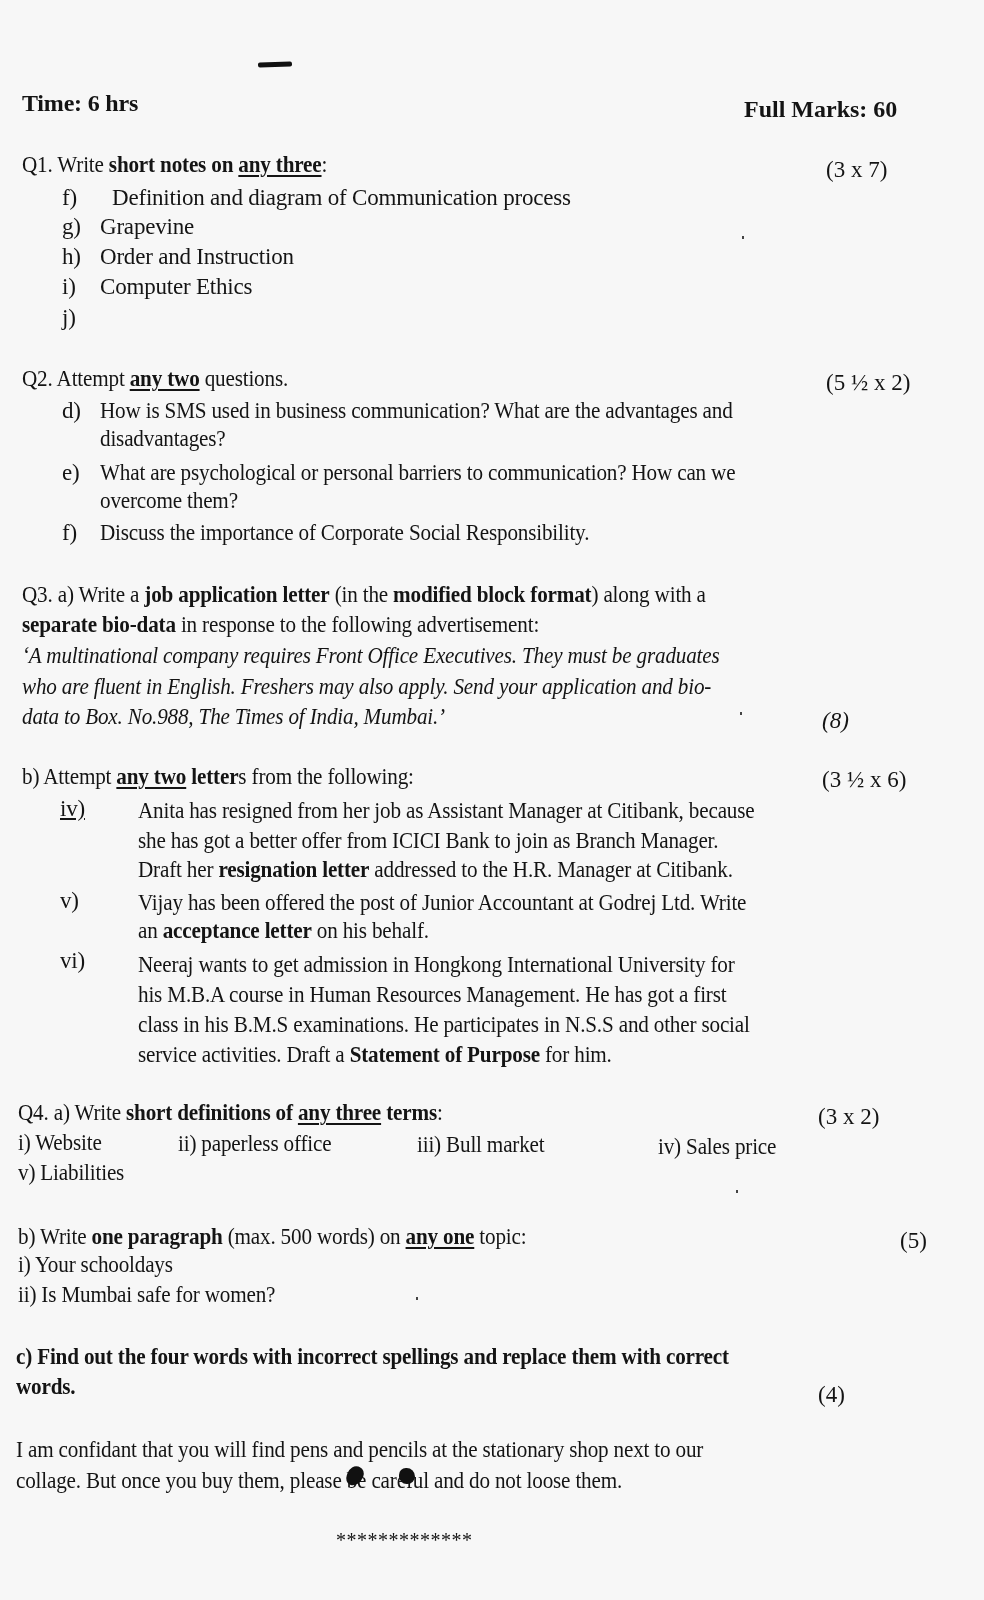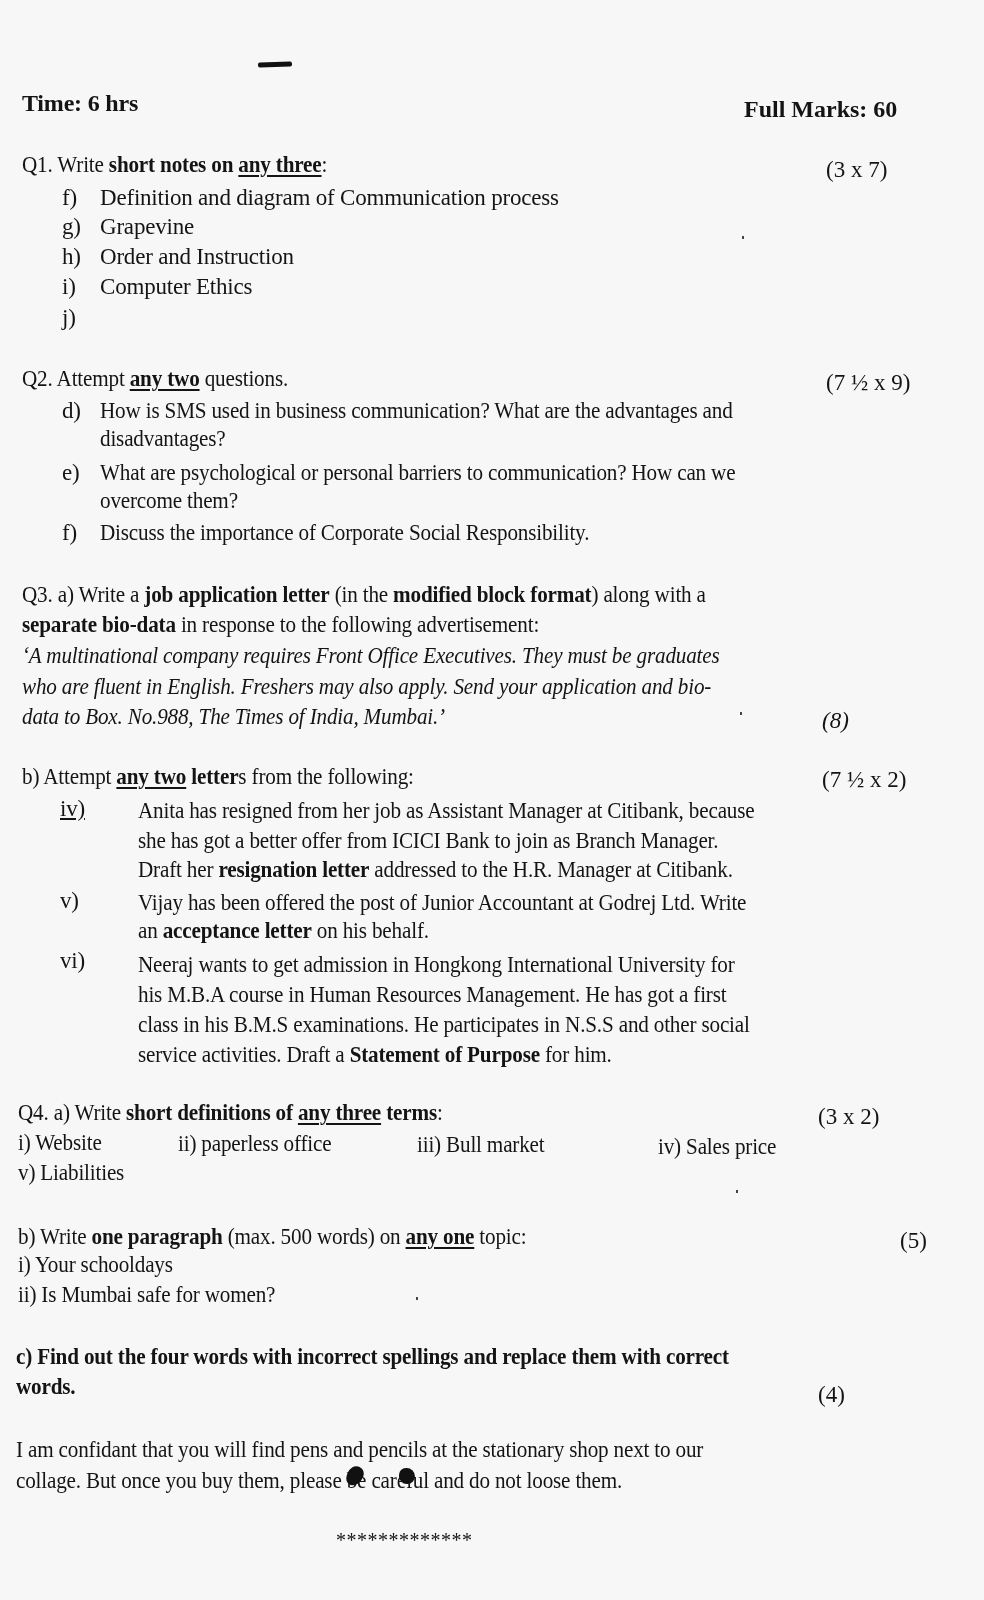--- a/index.html
+++ b/index.html
@@ -33,33 +33,33 @@
 
   <div class="line hdr" style="left:22px; top:88px;">Time: 6 hrs</div>
   <div class="right hdr" style="left:744px; top:94px;">Full Marks: 60</div>
 
   <div class="line cond" style="left:22px; top:150px;">
     <span>Q1. Write </span><span class="b">short notes on </span><span class="b u">any three</span><span>:</span>
   </div>
   <div class="right" style="left:826px; top:155px;">(3 x 7)</div>
 
   <div class="line" style="left:62px; top:183px;"><span>f)</span></div>
-  <div class="line" style="left:100px; top:183px;text-align:right;">Definition and diagram of Communication process</div>
+  <div class="line" style="left:112px; top:183px;text-align:right;">Definition and diagram of Communication process</div>
   <div class="line" style="left:62px; top:212px;"><span>g)</span></div>
   <div class="line" style="left:100px; top:212px;">Grapevine</div>
   <div class="line" style="left:62px; top:242px;"><span>h)</span></div>
   <div class="line" style="left:100px; top:242px;text-align:center;">Order and Instruction</div>
   <div class="line" style="left:62px; top:272px;"><span>i)</span></div>
   <div class="line" style="left:100px; top:272px;text-align:right;">Computer Ethics</div>
   <div class="line" style="left:62px; top:303px;"><span>j)</span></div>
 
   <div class="line cond" style="left:22px; top:364px;">
     <span>Q2. Attempt </span><span class="b u">any two</span><span> questions.</span>
   </div>
-  <div class="right" style="left:826px; top:368px;">(7 ½  x 9)</div>
+  <div class="right" style="left:826px; top:368px;">(5 ½  x 2)</div>
 
   <div class="line" style="left:62px; top:396px;">d)</div>
   <div class="line cond" style="left:100px; top:396px;">How is SMS used in business communication? What are the advantages and</div>
   <div class="line cond" style="left:100px; top:424px;">disadvantages?</div>
   <div class="line" style="left:62px; top:458px;">e)</div>
   <div class="line cond" style="left:100px; top:458px;">What are psychological or personal barriers to communication? How can we</div>
   <div class="line cond" style="left:100px; top:486px;">overcome them?</div>
   <div class="line" style="left:62px; top:518px;">f)</div>
   <div class="line cond" style="left:100px; top:518px;">Discuss the importance of Corporate Social Responsibility.</div>
 
@@ -70,21 +70,21 @@
     <span class="b">separate bio-data</span><span> in response to the following advertisement:</span>
   </div>
   <div class="line i cond" style="left:22px; top:641px;">‘A multinational company requires Front Office Executives. They must be graduates</div>
   <div class="line i cond" style="left:22px; top:672px;">who are fluent in English. Freshers may also apply. Send your application and bio-</div>
   <div class="line i cond" style="left:22px; top:702px;">data to Box. No.988, The Times of India, Mumbai.’</div>
   <div class="right i" style="left:822px; top:706px;">(8)</div>
 
   <div class="line cond" style="left:22px; top:762px;">
     <span>b) Attempt </span><span class="b u">any two</span><span class="b"> letter</span><span>s from the following:</span>
   </div>
-  <div class="right" style="left:822px; top:765px;">(7 ½ x 2)</div>
+  <div class="right" style="left:822px; top:765px;">(3 ½ x 6)</div>
 
   <div class="line" style="left:60px; top:794px;text-decoration:underline;">iv)</div>
   <div class="line cond" style="left:138px; top:796px;">Anita has resigned from her job as Assistant Manager at Citibank, because</div>
   <div class="line cond" style="left:138px; top:826px;">she has got a better offer from ICICI Bank to join as Branch Manager.</div>
   <div class="line cond" style="left:138px; top:855px;">
     <span>Draft her </span><span class="b">resignation letter</span><span> addressed to the H.R. Manager at Citibank.</span>
   </div>
 
   <div class="line" style="left:60px; top:886px;">v)</div>
   <div class="line cond" style="left:138px; top:888px;">Vijay has been offered the post of Junior Accountant at Godrej Ltd. Write</div>

